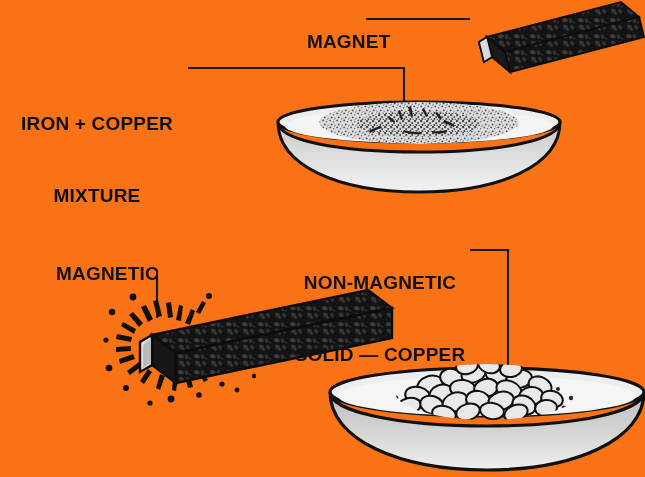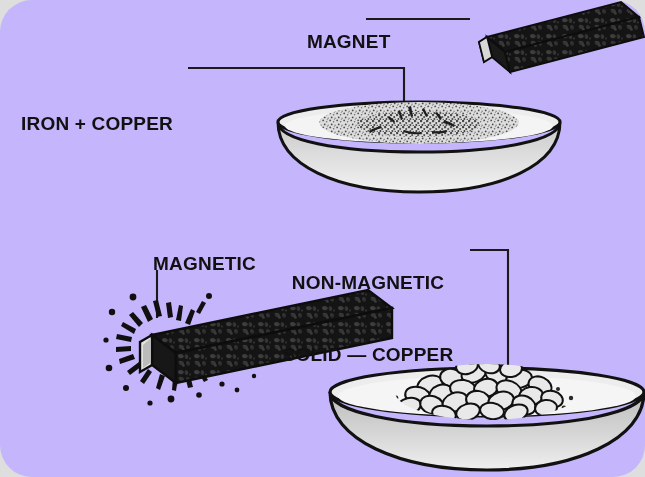--- a/index.html
+++ b/index.html
@@ -11,22 +11,21 @@
   body {
     width: 645px;
     height: 477px;
     overflow: hidden;
     font-family: "Liberation Sans", sans-serif;
   }
   #stage {
     position: relative;
     width: 645px;
     height: 477px;
-    background: #c4b5fd;
-    border-radius: 32px;
+    background: #f97316;
   }
   #art {
     position: absolute;
     left: 0;
     top: 0;
     width: 645px;
     height: 477px;
   }
   .label {
     position: absolute;
@@ -45,26 +44,26 @@
     text-align: left;
   }
   #label-mixture {
     left: 6px;
     top: 64px;
     width: 182px;
     text-align: center;
   }
   #label-iron {
     left: 56px;
-    top: 204px;
+    top: 214px;
     width: 200px;
-    text-align: right;
+    text-align: left;
   }
   #label-copper {
-    left: 262px;
+    left: 274px;
     top: 223px;
     width: 212px;
     text-align: center;
   }
 </style>
 </head>
 <body>
 
 <div id="stage">
 
@@ -258,20 +257,21 @@
       </g>
     </g>
   </svg>
 
   <div class="label" id="label-magnet">
     <span>MAGNET</span>
   </div>
 
   <div class="label" id="label-mixture">
     <div>IRON + COPPER</div>
+    <div>MIXTURE</div>
   </div>
 
   <div class="label" id="label-iron">
     <div>MAGNETIC</div>
   </div>
 
   <div class="label" id="label-copper">
     <div>NON-MAGNETIC</div>
     <div>SOLID — COPPER</div>
   </div>

